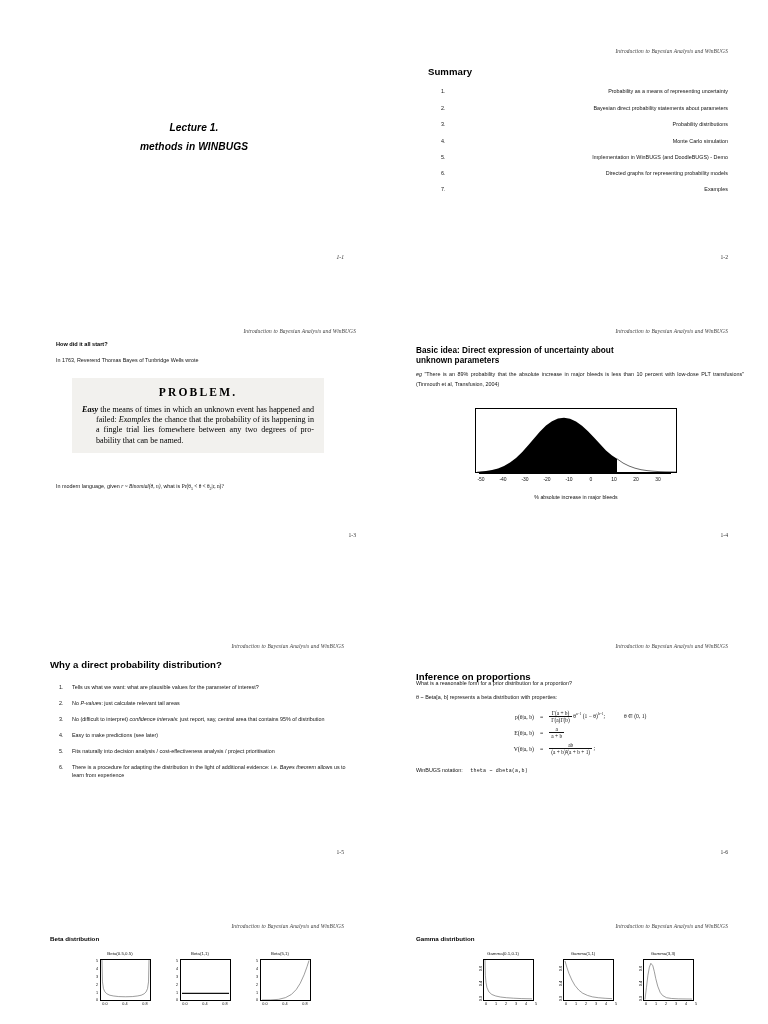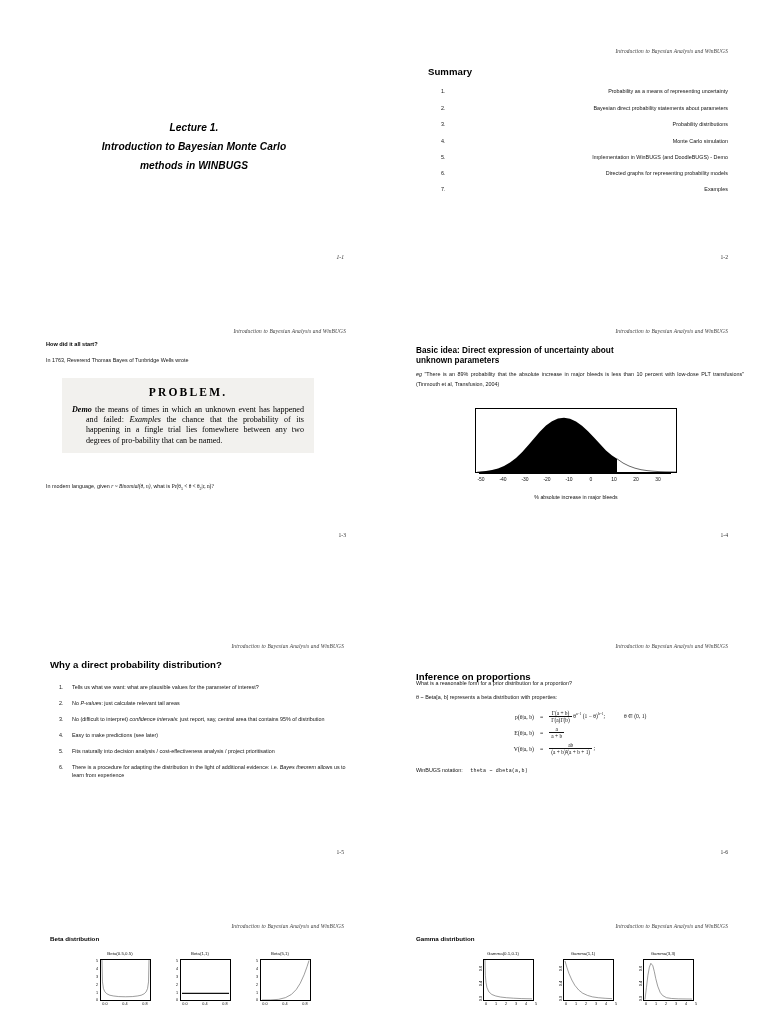--- a/index.html
+++ b/index.html
@@ -196,21 +196,20 @@
 </style>
 </head>
 <body>
 
 <div class="page">
 
   <div class="slide" style="left:0; top:40px; height:280px;font-style:italic;">
     <div class="slide-inner">
       <div class="title-big" style="position:absolute; left:44px; right:40px; top:78px;">
         <div>Lecture 1.</div>
-        <div>Introduction to Bayesian Monte Carlo</div>
         <div>methods in WINBUGS</div>
       </div>
       <div class="pgnum" style="top:214px;">1-1</div>
     </div>
   </div>
 
   <div class="slide" style="left:384px; top:40px; height:280px;text-align:right;">
     <div class="slide-inner">
       <div class="hdr" style="top:8px;">Introduction to Bayesian Analysis and WinBUGS</div>
       <h2 class="h-main" style="position:absolute; left:44px; top:26px;">Summary</h2>
@@ -220,30 +219,30 @@
         <li style="margin-bottom:8.6px;">Probability distributions</li>
         <li style="margin-bottom:8.6px;">Monte Carlo simulation</li>
         <li style="margin-bottom:7.6px;">Implementation in WinBUGS (and DoodleBUGS) - Demo</li>
         <li style="margin-bottom:7.6px;">Directed graphs for representing probability models</li>
         <li>Examples</li>
       </ol>
       <div class="pgnum" style="top:214px;">1-2</div>
     </div>
   </div>
 
-  <div class="slide" style="left:2px; top:320px; height:295px;">
+  <div class="slide" style="left:12px; top:320px; height:295px;">
     <div class="slide-inner">
       <div class="hdr" style="top:8px;">Introduction to Bayesian Analysis and WinBUGS</div>
       <h3 class="h-sub" style="position:absolute; left:44px; top:21px;">How did it all start?</h3>
       <p class="body-txt" style="position:absolute; left:44px; right:40px; top:36px;">In 1763, Reverend Thomas Bayes of Tunbridge Wells wrote</p>
 
       <div class="problem-box" style="position:absolute; left:60px; top:58px;">
         <div class="problem-head">PROBLEM.</div>
         <div class="problem-body">
-          <span class="it" style="font-weight:600;">Demo</span><span> the means of times in which an unknown event has happened and failed: </span><span class="it">Examples</span><span> the chance that the probability of its happening in a fingle trial lies fomewhere between any two degrees of pro-bability that can be named.</span>
+          <span class="it" style="font-weight:600;">Easy</span><span> the means of times in which an unknown event has happened and failed: </span><span class="it">Examples</span><span> the chance that the probability of its happening in a fingle trial lies fomewhere between any two degrees of pro-bability that can be named.</span>
         </div>
       </div>
 
       <p class="body-txt" style="position:absolute; left:44px; right:40px; top:162px;">
         <span>In modern language, given </span><span class="math it" style="font-size:5.4px;">r ~ Binomial(θ, n)</span><span>, what is </span><span class="math" style="font-size:5.4px;">Pr(θ</span><sub style="font-size:3.6px;">1</sub><span class="math" style="font-size:5.4px;"> &lt; θ &lt; θ</span><sub style="font-size:3.6px;">2</sub><span class="math" style="font-size:5.4px;">|r, n)?</span>
       </p>
 
       <div class="pgnum" style="top:212px;">1-3</div>
     </div>
   </div>

